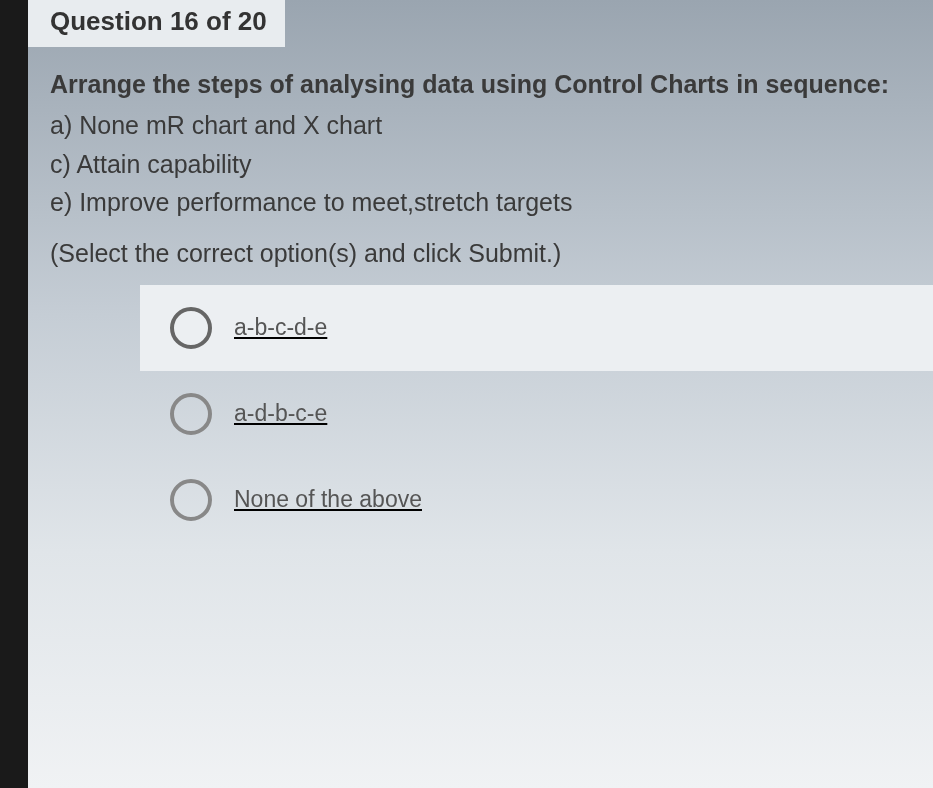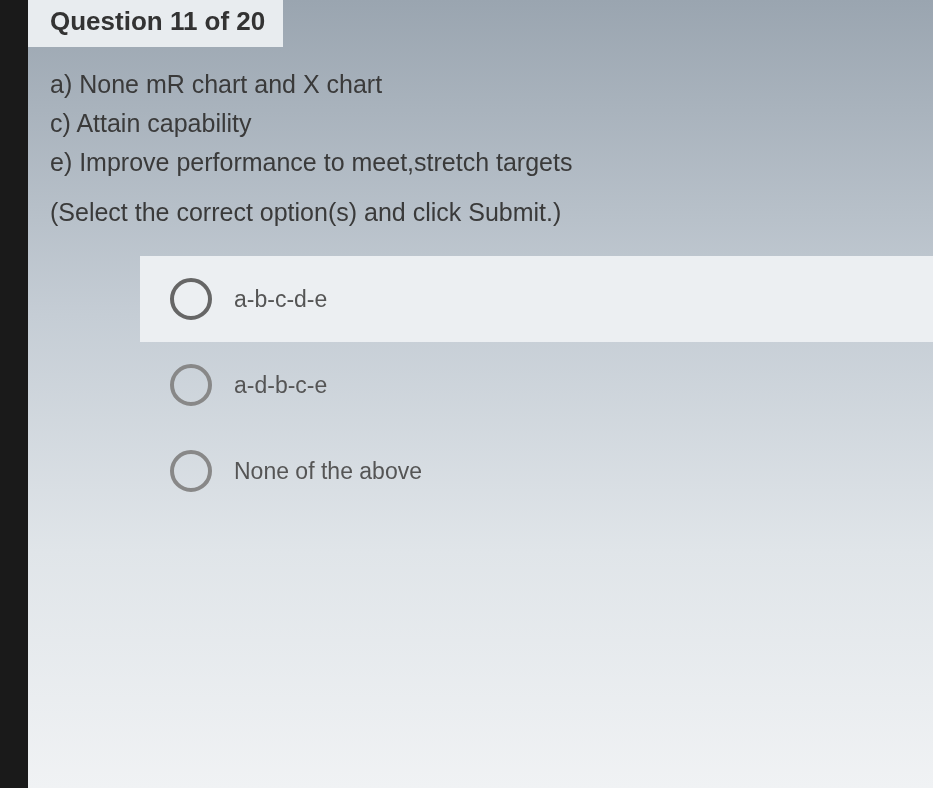--- a/index.html
+++ b/index.html
@@ -51,22 +51,23 @@
       color: #3a3a3a;
       line-height: 1.55;
     }
     .instruction {
       font-size: 25px;
       color: #3a3a3a;
       line-height: 1.55;
       margin-top: 12px;
     }
     .answers {
-      margin-top: 24px;
+      margin-top: 12px;
       margin-left: 120px;
+      text-decoration: underline;
     }
     .answer-row {
       display: flex;
       align-items: center;
       padding: 22px 0;
       gap: 22px;
     }
     .radio-circle {
       width: 42px;
       height: 42px;
@@ -97,23 +98,24 @@
       color: #7a7a7a;
     }
   </style>
 </head>
 <body>
 
 <div class="screen-edge"></div>
 
 <div class="content-area">
 
-  <div class="question-header">Question 11 of 20</div>
+  <div class="question-header">Question 16 of 20</div>
 
   <div class="question-body">
+    <div class="question-prompt">Arrange the steps of analysing data using Control Charts in sequence:</div>
     <div class="option-line">a) None mR chart and X chart</div>
     <div class="option-line">c) Attain capability</div>
     <div class="option-line">e) Improve performance to meet,stretch targets</div>
     <div class="instruction">(Select the correct option(s) and click Submit.)</div>
 
     <div class="answers">
 
       <div class="answer-row">
         <div class="radio-circle"></div>
         <span class="answer-label">a-b-c-d-e</span>

